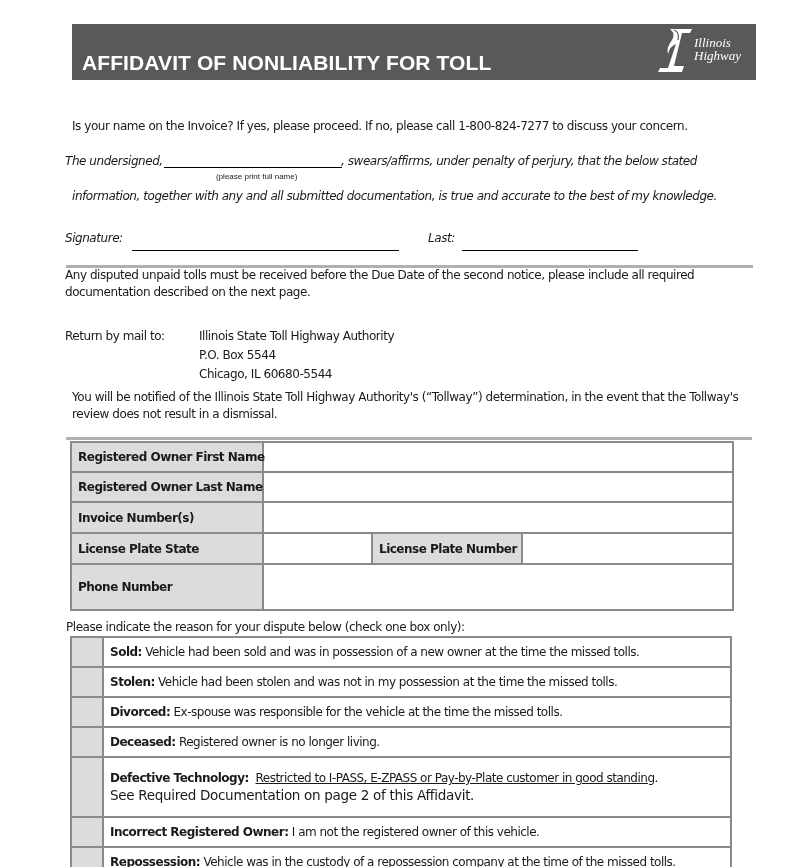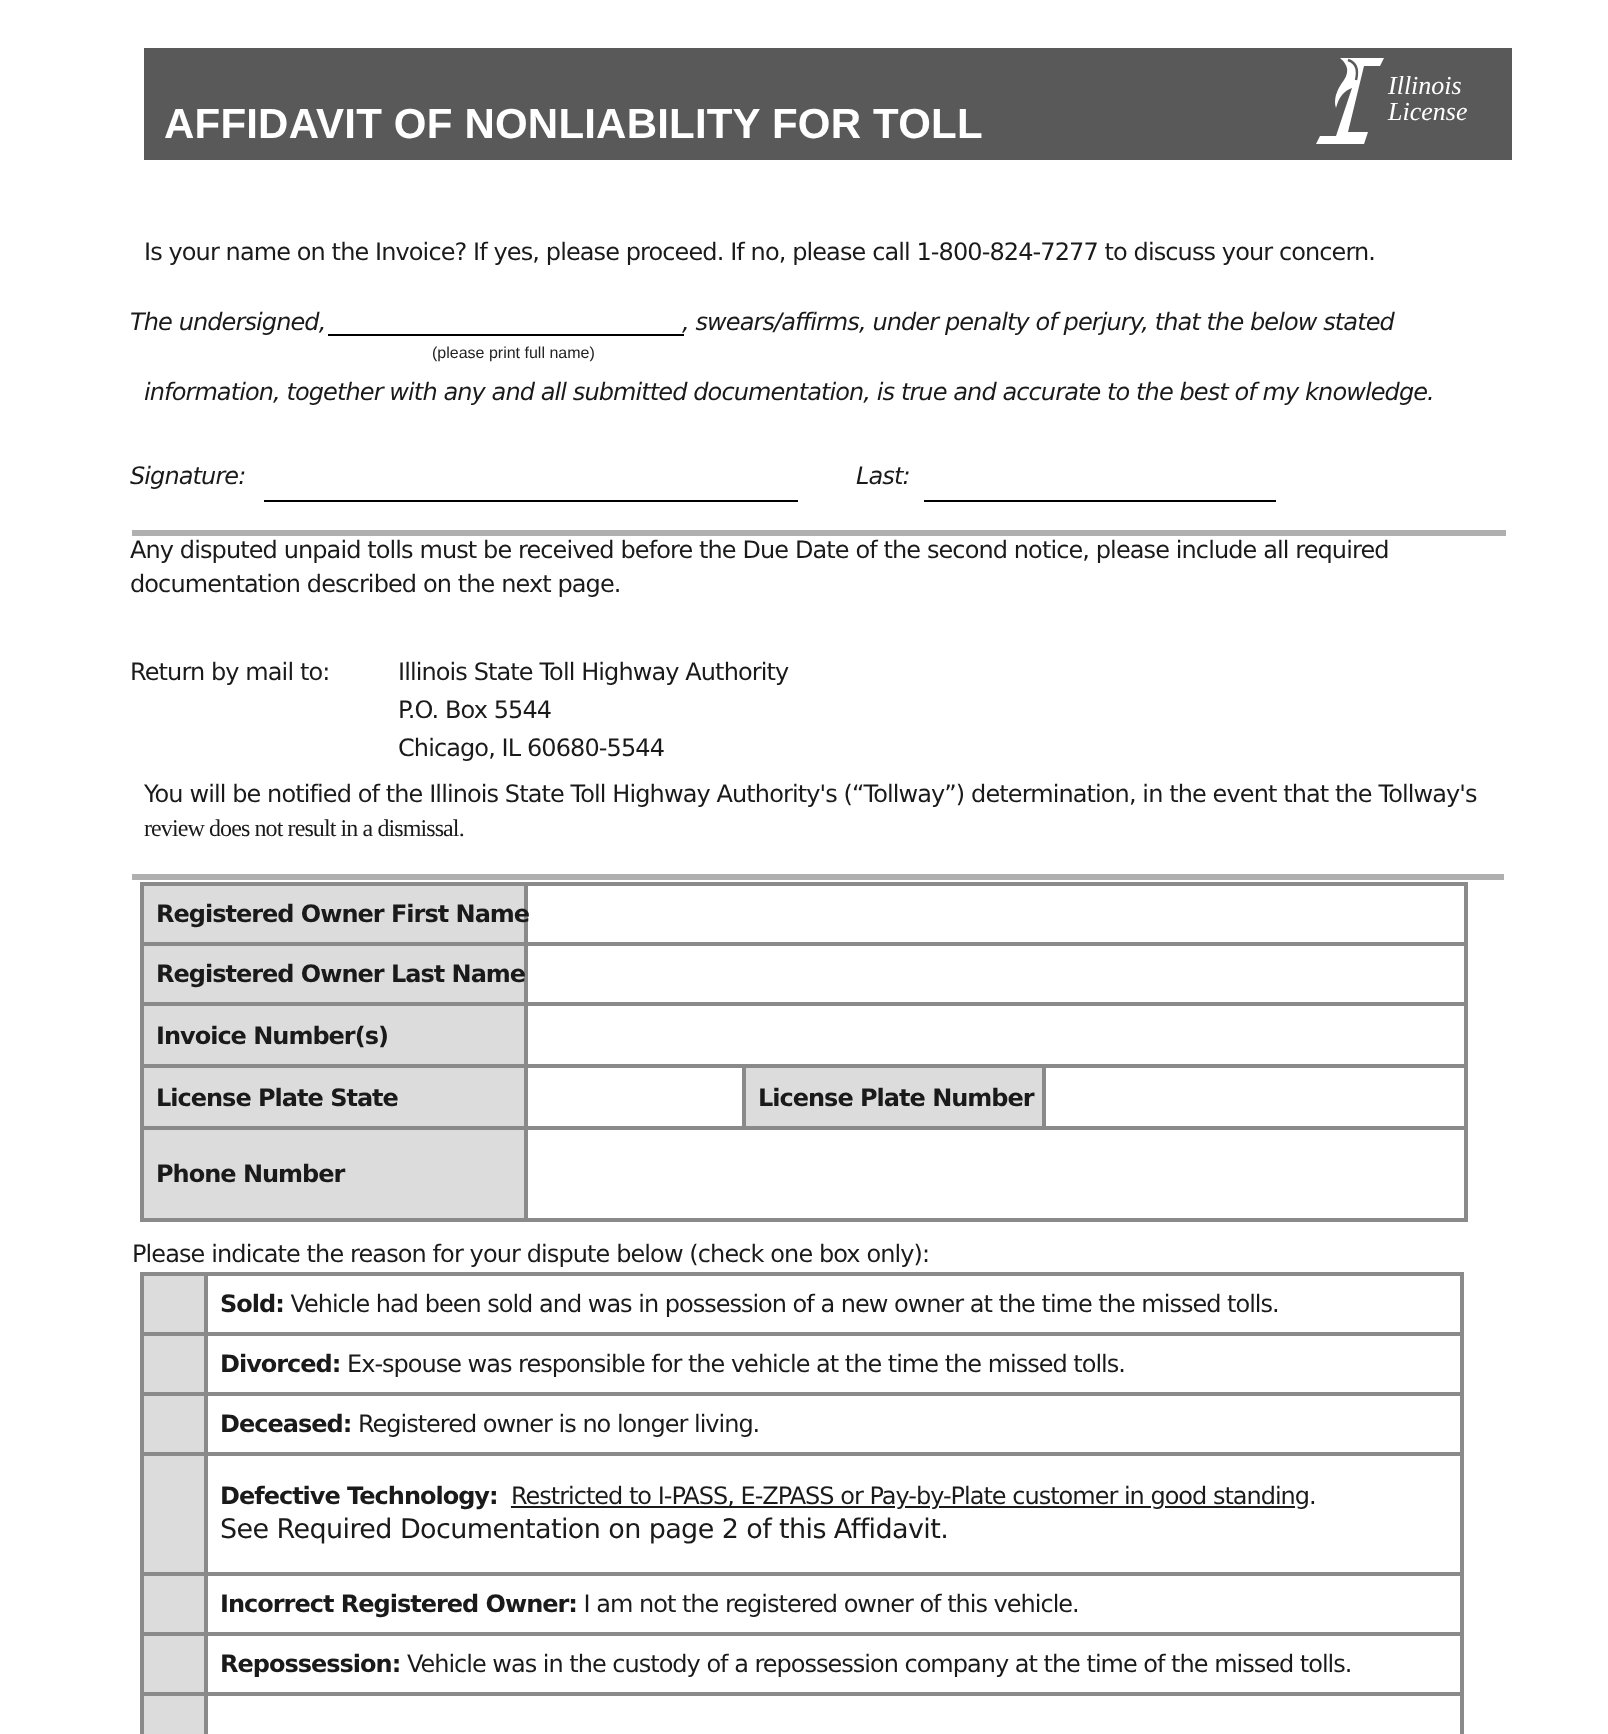--- a/index.html
+++ b/index.html
@@ -64,21 +64,21 @@
 <body>
 
 <div class="abs header-bar">
   <div class="abs header-title">AFFIDAVIT OF NONLIABILITY FOR TOLL</div>
   <div class="abs logo">
     <svg width="40" height="50" viewBox="0 0 40 50" style="position:absolute;left:0;top:0;">
       <path d="M14 3 L36 3 L34 7 L26 7 L18 40 L28 40 L26 46 L2 46 L4 42 L12 42 Q16 30 20 18 Q14 20 12 28 Q10 22 16 14 Q20 8 14 3 Z" fill="#ffffff"></path>
       <path d="M18 4 Q24 6 22 14" stroke="#595959" stroke-width="1.2" fill="none"></path>
     </svg>
     <span class="logo-text" style="top:10px;">Illinois</span>
-    <span class="logo-text" style="top:23px;">License</span>
+    <span class="logo-text" style="top:23px;">Highway</span>
   </div>
 </div>
 
 <div class="abs body-text" style="left:72px; top:118px;">Is your name on the Invoice? If yes, please proceed. If no, please call 1-800-824-7277 to discuss your concern.</div>
 
 <div class="abs body-text italic" style="left:65px; top:153px;">The undersigned,</div>
 <div class="abs" style="left:164px; top:153px; width:178px; height:14px; border-bottom:1px solid #000;"></div>
 <div class="abs body-text italic" style="left:341px; top:153px;">, swears/affirms,  under penalty of perjury,  that the below stated</div>
 <div class="abs small-note" style="left:216px; top:172px;">(please print full name)</div>
 <div class="abs body-text italic" style="left:72px; top:188px;">information, together with any and all submitted documentation, is true and accurate to the best of my knowledge.</div>
@@ -91,21 +91,21 @@
 <div class="abs rule" style="left:66px; top:265px; width:687px;"></div>
 
 <div class="abs body-text" style="left:65px; top:267px;">Any disputed unpaid tolls must be received before the Due Date of the second notice, please include all required</div>
 <div class="abs body-text" style="left:65px; top:284px;">documentation described on the next page.</div>
 
 <div class="abs body-text bold" style="left:65px; top:328px;">Return by mail to:</div>
 <div class="abs body-text bold" style="left:199px; top:328px;">Illinois State Toll Highway Authority</div>
 <div class="abs body-text bold" style="left:199px; top:347px;">P.O. Box 5544</div>
 <div class="abs body-text bold" style="left:199px; top:366px;">Chicago, IL 60680-5544</div>
 <div class="abs body-text" style="left:72px; top:389px;">You will be notified of the Illinois State Toll Highway Authority's (“Tollway”) determination, in the event that the Tollway's</div>
-<div class="abs body-text" style="left:72px; top:406px;font-family:Liberation Serif, serif;">review does not result in a dismissal.</div>
+<div class="abs body-text" style="left:72px; top:406px;">review does not result in a dismissal.</div>
 
 <div class="abs rule" style="left:66px; top:437px; width:686px;"></div>
 
 <table class="info">
   <colgroup>
     <col style="width:192px">
       <col style="width:109px">
       <col style="width:150px">
       <col style="width:211px">
   </colgroup>
@@ -142,20 +142,24 @@
       <col style="width:32px">
       <col>
     </colgroup>
   <tbody>
       <tr>
     <td class="box"></td>
     <td><span class="reason-title">Sold:</span><span> Vehicle had been sold and was in possession of a new owner at the time the missed tolls.</span></td>
   </tr>
   <tr>
     <td class="box"></td>
+    <td><span class="reason-title">Stolen:</span><span> Vehicle had been stolen and was not in my possession at the time the missed tolls.</span></td>
+  </tr>
+  <tr>
+    <td class="box"></td>
     <td><span class="reason-title">Divorced:</span><span> Ex-spouse was responsible for the vehicle at the time the missed tolls.</span></td>
   </tr>
   <tr>
     <td class="box"></td>
     <td><span class="reason-title">Deceased:</span><span> Registered owner is no longer living.</span></td>
   </tr>
   <tr class="tall">
     <td class="box"></td>
     <td><span class="reason-title">Defective Technology:</span>&nbsp;&nbsp;<span class="underline">Restricted to I-PASS, E-ZPASS or Pay-by-Plate customer in good standing</span><span>.</span><span class="see-doc">See Required Documentation on page 2 of this Affidavit.</span></td>
   </tr>

